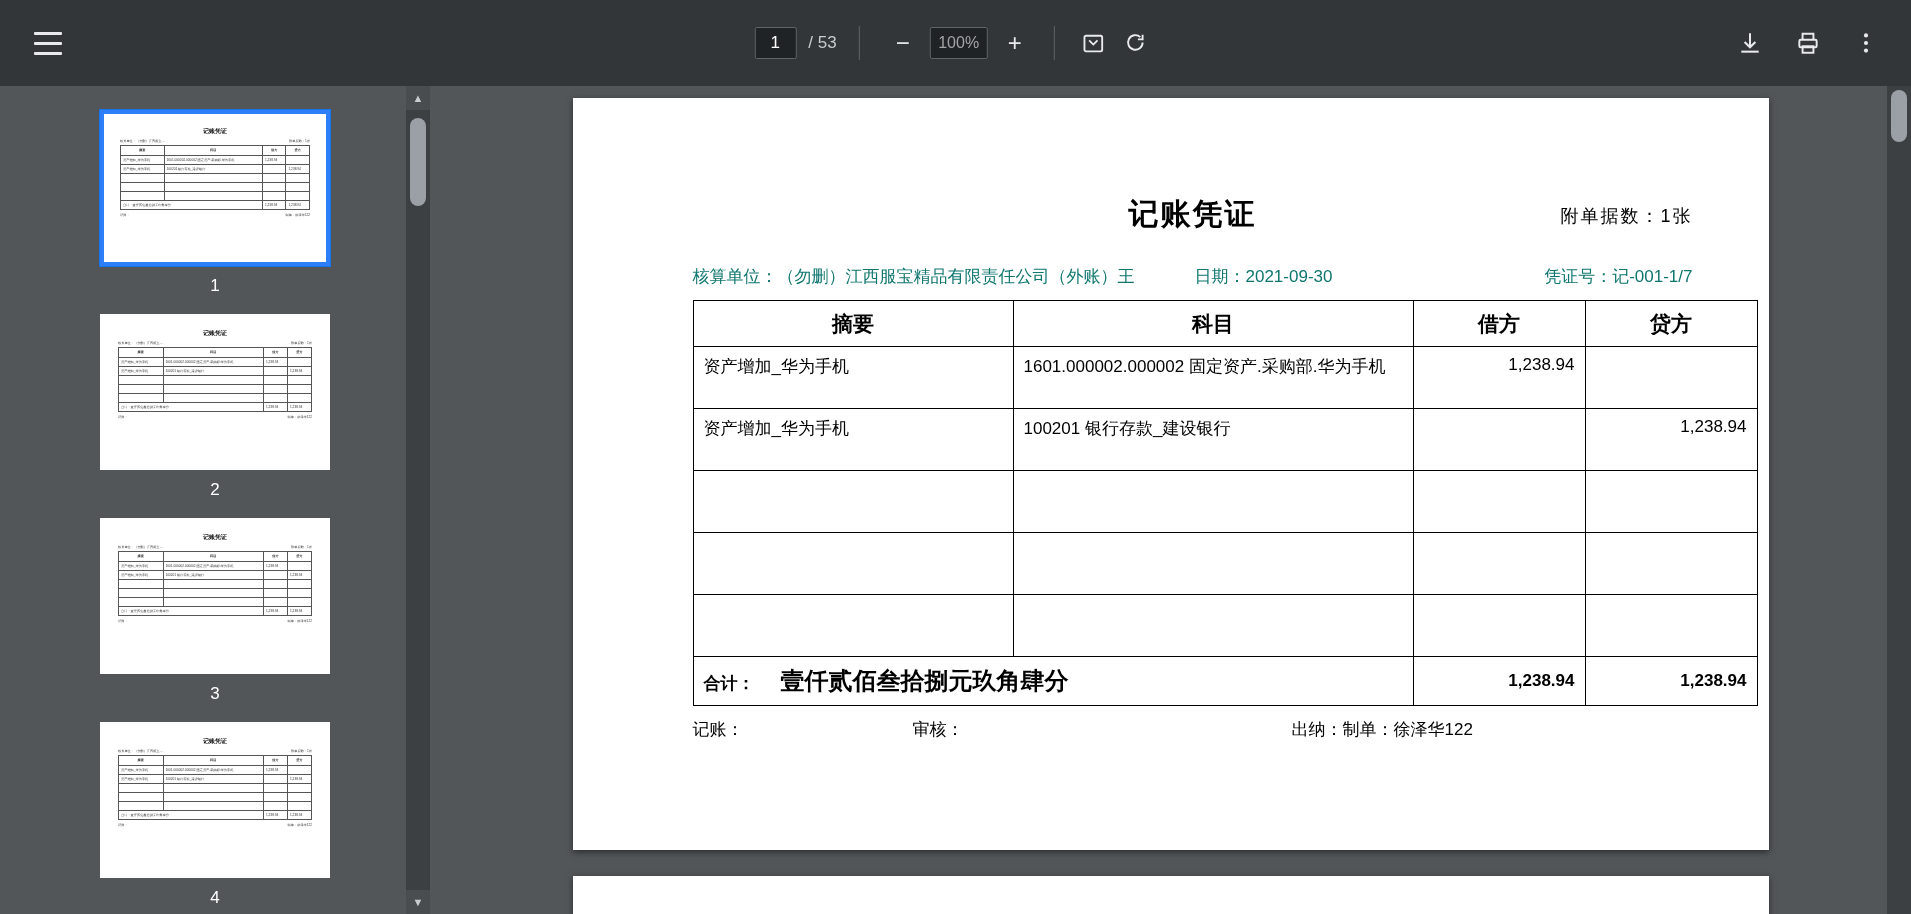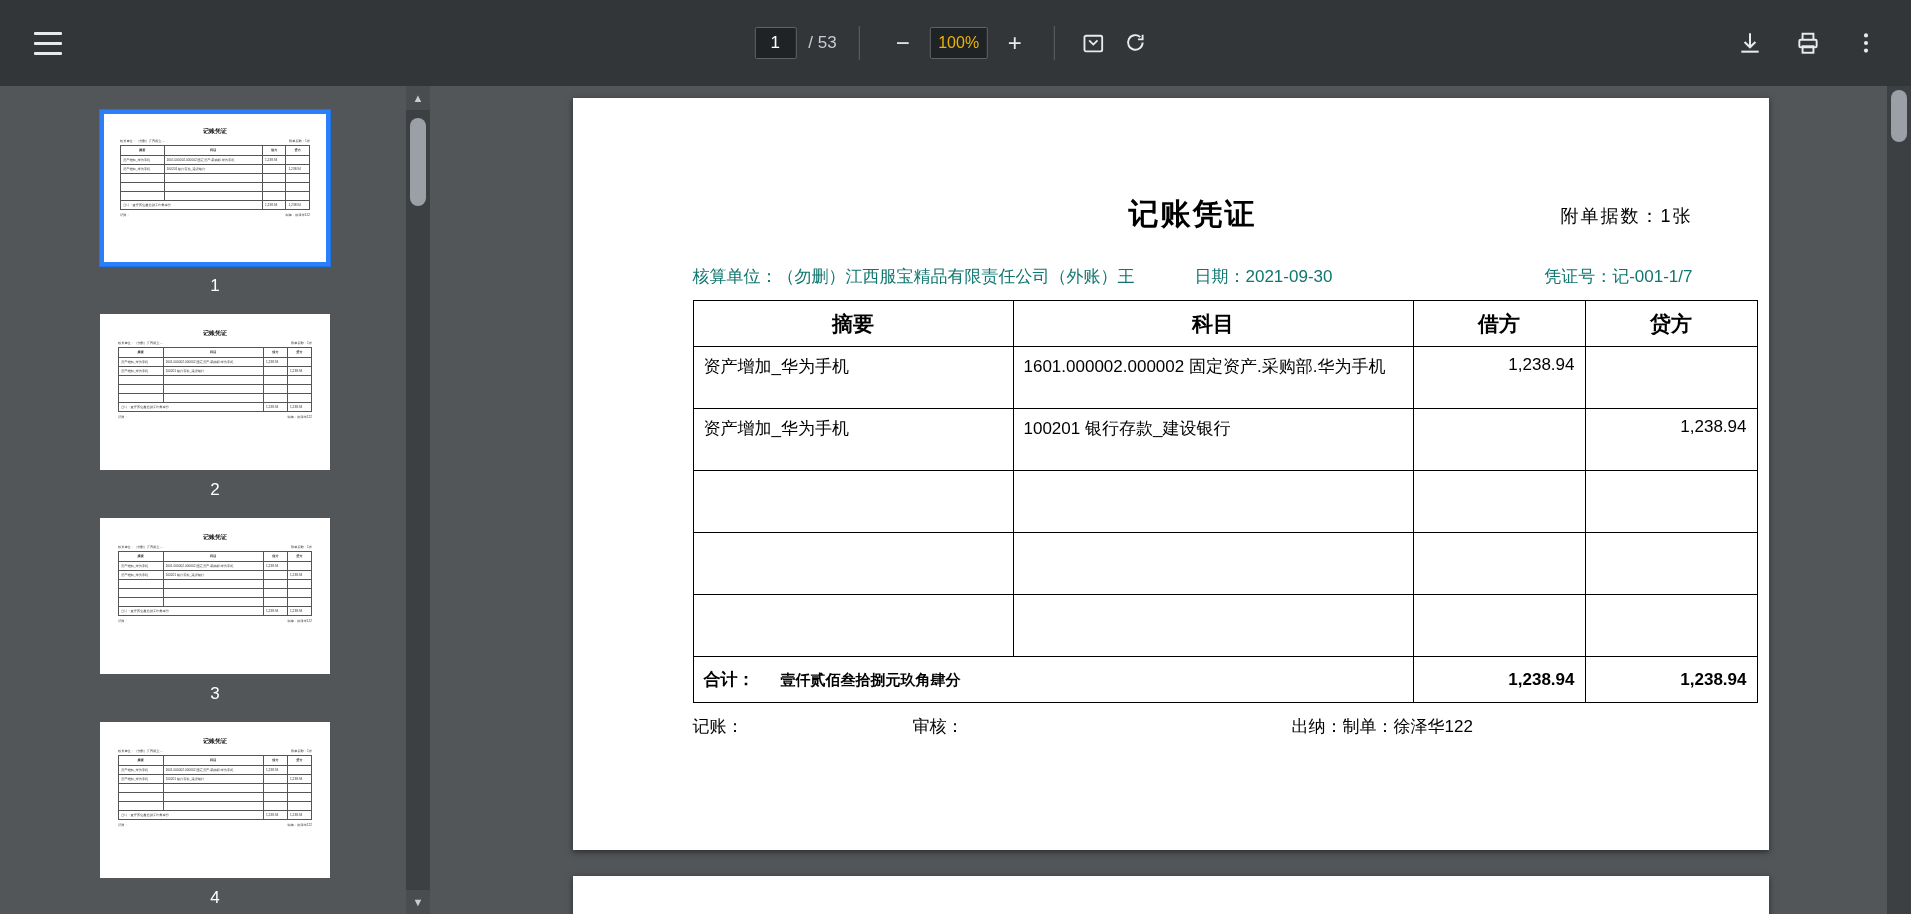--- a/index.html
+++ b/index.html
@@ -83,21 +83,21 @@
     font-size: 24px;
     user-select: none;
   }
   .zoom-level {
     min-width: 58px; height: 32px;
     background: #1f2326;
     border: 1px solid #5f6368;
     border-radius: 2px;
     display: flex; align-items: center; justify-content: center;
     font-size: 16px;
-    color: #eab308;
+    color: #a3a3a3;
     margin: 0 6px;
   }
   .sep-sm { width: 1px; height: 34px; background: #5f6368; margin: 0 18px; }
 
   .right-controls {
     margin-left: auto;
     display: flex;
     align-items: center;
     gap: 16px;
     padding-right: 24px;
@@ -268,21 +268,21 @@
   }
   .col-a { width: 320px; }
   .col-b { width: 400px; }
   .col-c { width: 172px; }
   .col-d { width: 172px; }
   td.num { text-align: right; }
   tr.row-body td { height: 62px; }
   tr.row-empty td { height: 62px; }
   tr.total td { height: 46px; font-weight: bold; vertical-align: middle; }
   .total-label { font-weight: bold; }
-  .total-words { font-weight: bold; font-size: 15px; margin-left: 26px; }
+  .total-words { font-weight: bold; font-size: 24px; margin-left: 26px; }
 
   .signs {
     display: flex;
     font-size: 17px;
     color: #000;
     margin-top: 12px;
   }
   .signs span { white-space: nowrap; }
   .s1 { width: 220px; }
   .s2 { width: 220px; }

